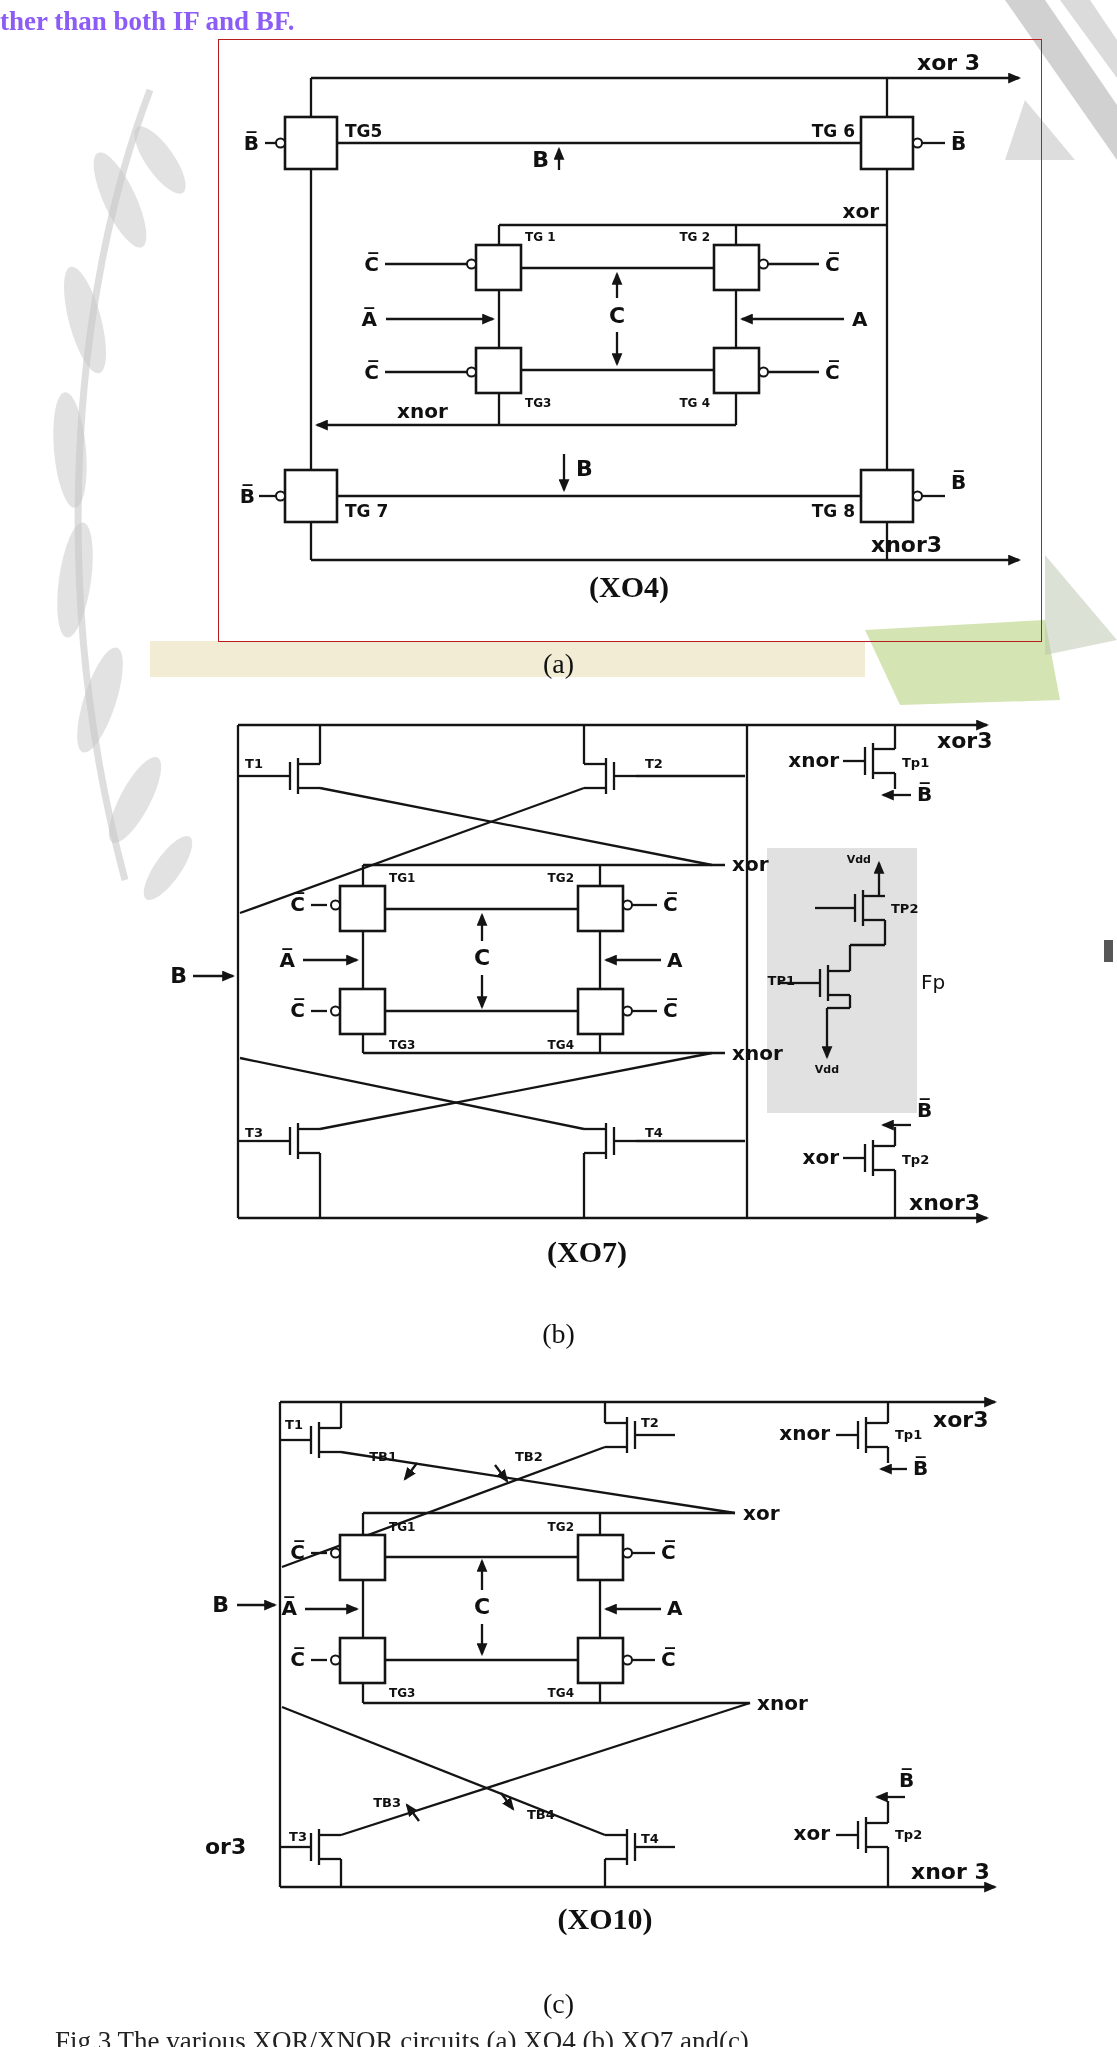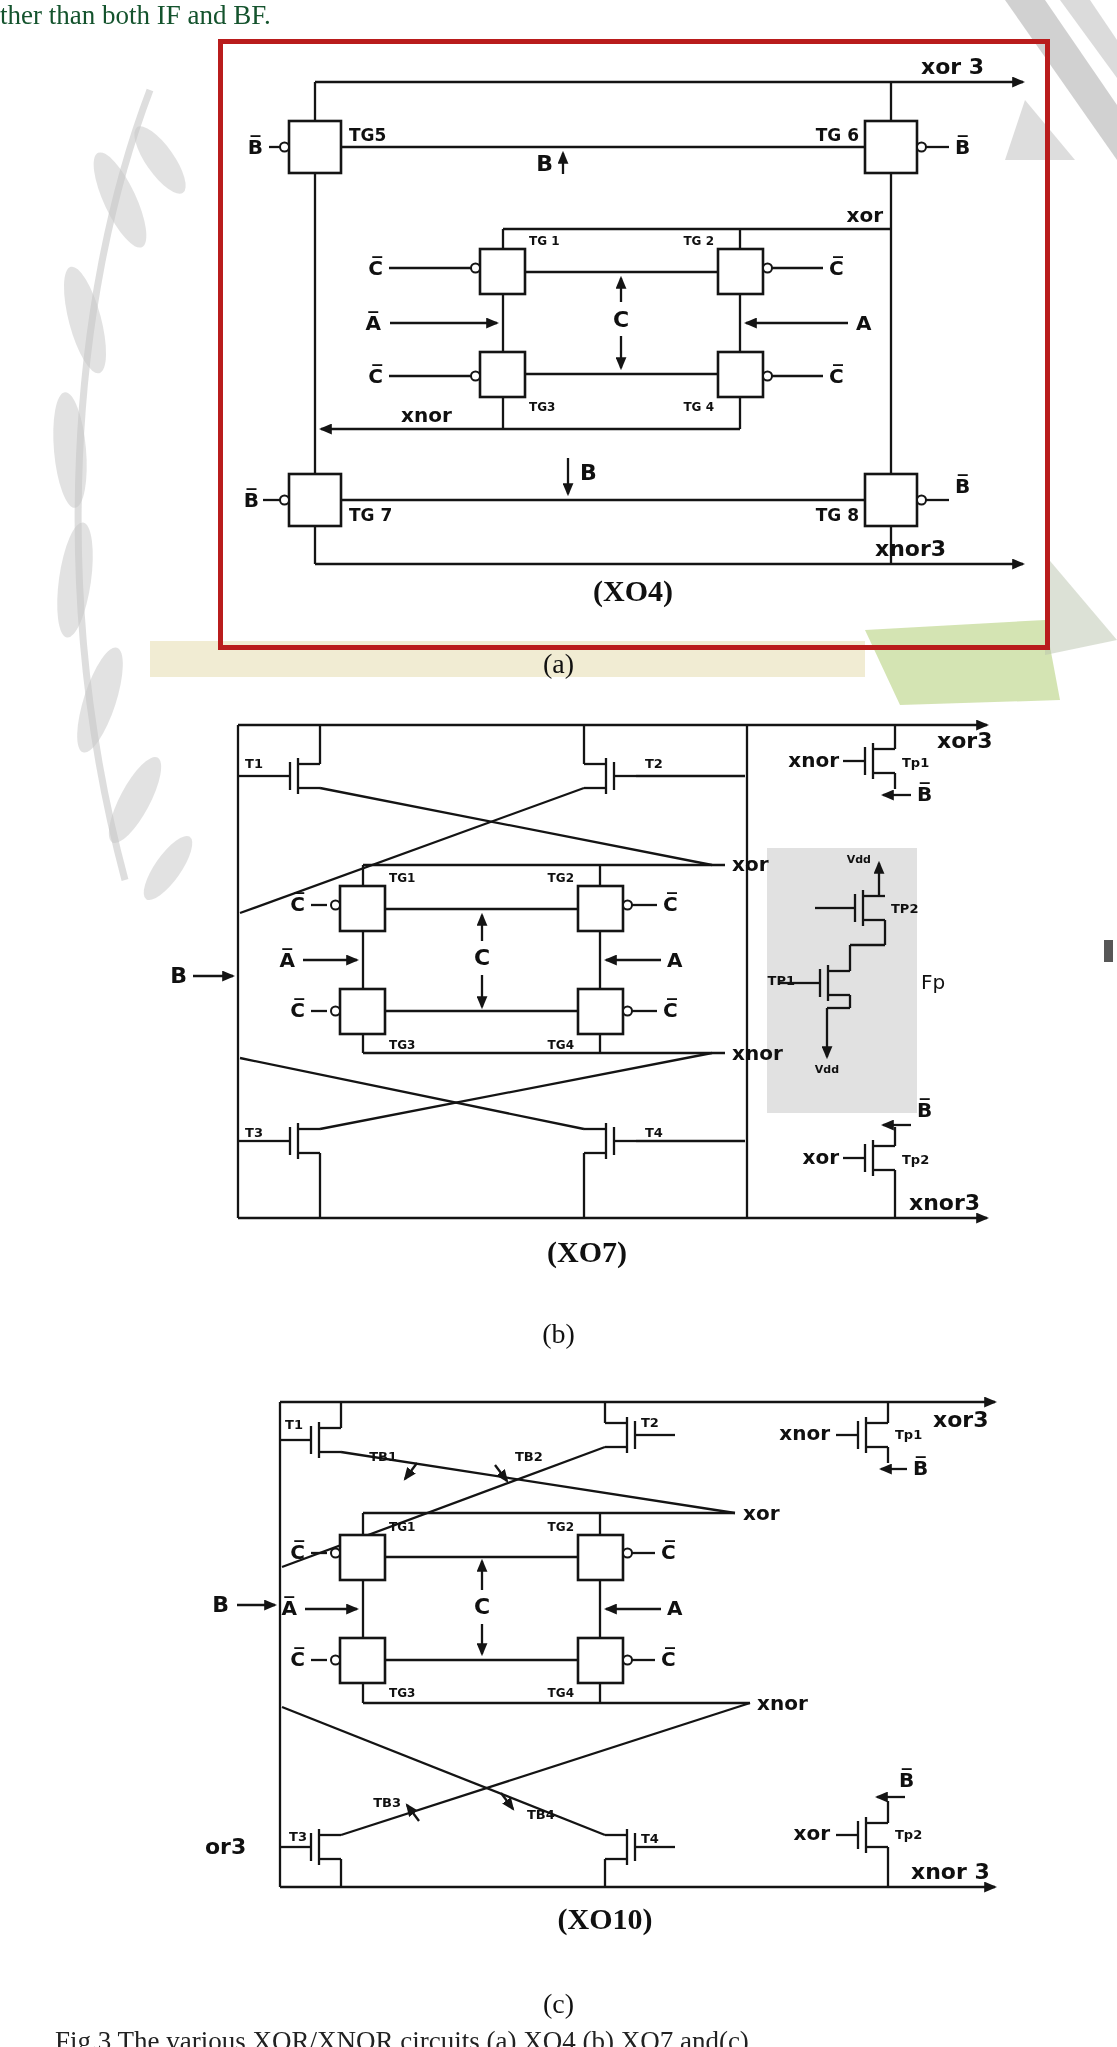--- a/index.html
+++ b/index.html
@@ -1,21 +1,21 @@
 <!DOCTYPE html>
 <html><head>
 <meta charset="utf-8">
 <style>
   html,body{margin:0;padding:0;background:#888;}
   .page{position:relative;width:1117px;height:2047px;background:#ffffff;overflow:hidden;
         font-family:"Liberation Serif",serif;color:#1b1b1b;}
   .layer{position:absolute;left:0;top:0;}
   .fig{position:absolute;}
-  .fig-border{border:5px solid #b91c1c;background:transparent;}
-  .toptext{position:absolute;left:0px;top:0;font-size:27px;color:#14532d;white-space:nowrap;}
+  .fig-border{border:1px solid #b91c1c;background:transparent;}
+  .toptext{position:absolute;left:0px;top:6px;font-size:27px;color:#8b5cf6;white-space:nowrap;font-weight:bold;}
   .subcap{position:absolute;left:0;width:100%;text-align:center;font-size:28px;color:#111;}
   .caption{position:absolute;left:55px;top:2026px;font-size:27px;color:#222;white-space:nowrap;}
   svg line{stroke:#141414;stroke-width:2.3;}
   svg rect.tgbox{fill:#ffffff;stroke:#141414;stroke-width:2.6;}
   svg circle.bub{fill:#ffffff;stroke:#141414;stroke-width:2;}
   svg text{fill:#101010;}
   .t-sig{font:bold 22px "DejaVu Sans",sans-serif;}
   .t-lbl{font:bold 20px "DejaVu Sans",sans-serif;}
   .t-tg{font:bold 17px "DejaVu Sans",sans-serif;}
   .t-core{font:bold 12px "DejaVu Sans",sans-serif;}

